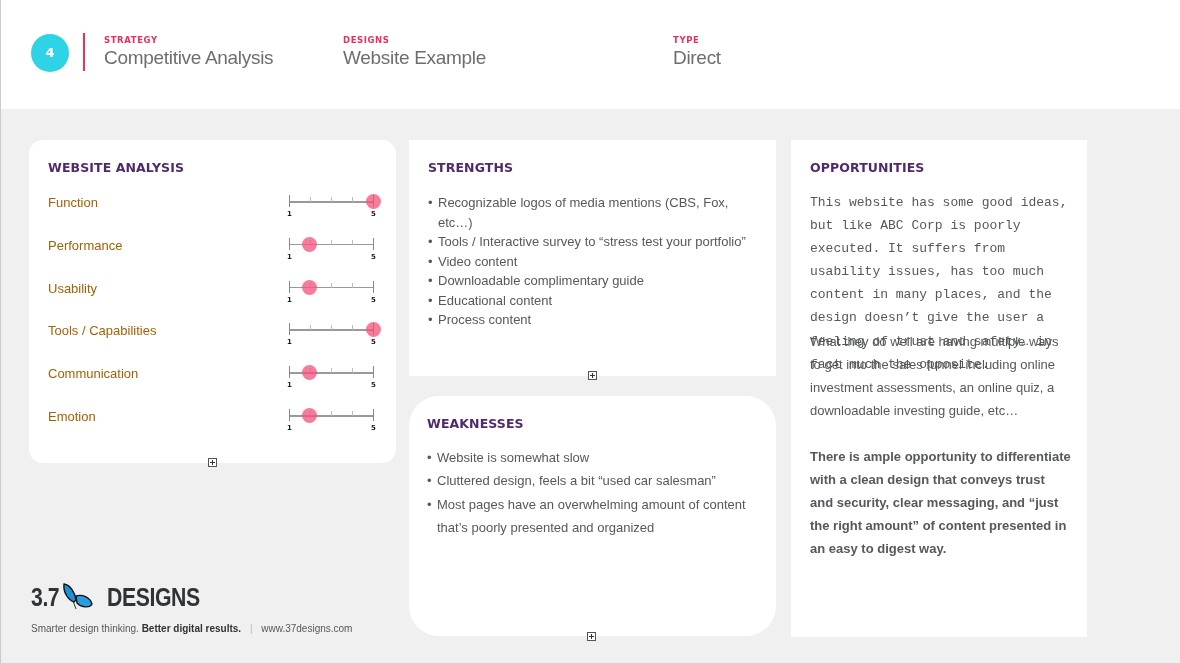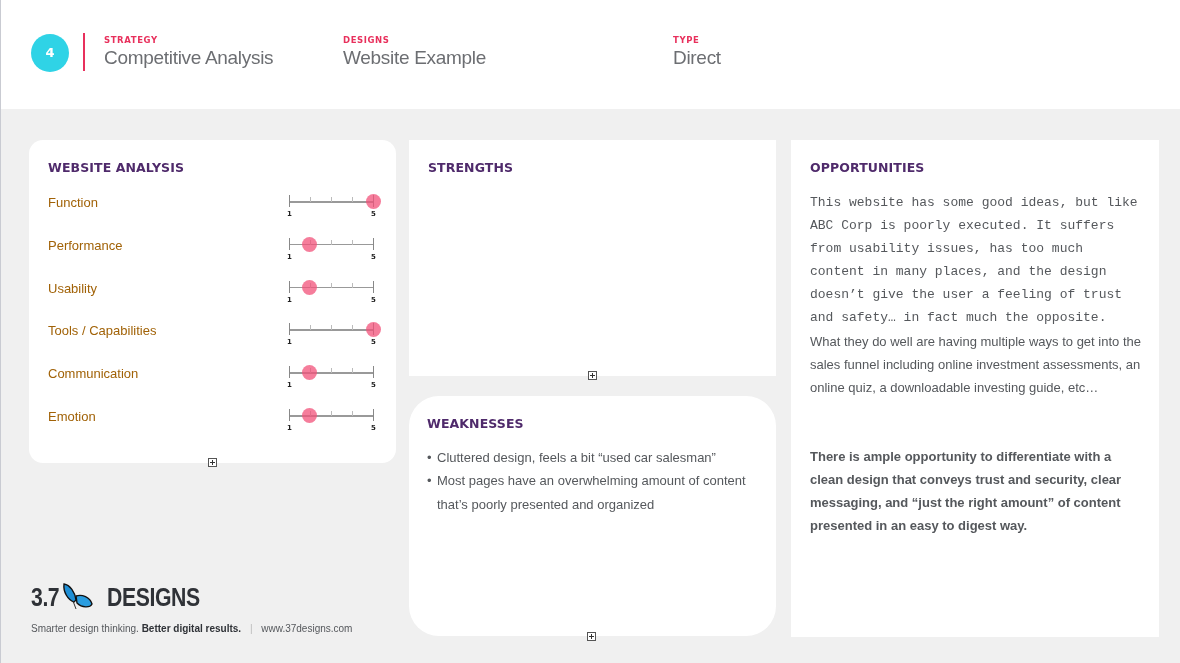--- a/index.html
+++ b/index.html
@@ -172,33 +172,42 @@
             <span class="num" style="left: 83px;">5</span>
             <div class="dot" style="left: 21px; background: rgba(242, 82, 122, 0.753);"></div>
           </div>
         </div>
       </div>
   </div>
   <div class="resize-icon" style="left:207px; top:458px;"></div>
 
   <div class="card" style="left:408px; top:140px; width:367px; height:236px;">
     <h2>STRENGTHS</h2>
+    <ul class="bullets" style="top:53px;">
+      <li>Recognizable logos of media mentions (CBS, Fox, etc…)</li>
+      <li>Tools / Interactive survey to “stress test your portfolio”</li>
+      <li>Video content</li>
+      <li>Downloadable complimentary guide</li>
+      <li>Educational content</li>
+      <li>Process content</li>
+    </ul>
   </div>
   <div class="resize-icon" style="left:587px; top:371px;"></div>
 
   <div class="card" style="left:408px; top:396px; width:367px; height:240px;border-radius:30px;">
     <h2 style="left:18px;">WEAKNESSES</h2>
     <ul class="bullets weak" style="top:50px; left:18px;">
+      <li>Website is somewhat slow</li>
       <li>Cluttered design, feels a bit “used car salesman”</li>
       <li>Most pages have an overwhelming amount of content that’s poorly presented and organized</li>
     </ul>
   </div>
   <div class="resize-icon" style="left:586px; top:632px;"></div>
 
-  <div class="card opp" style="left:790px; top:140px; width:368px; height:497px;">
+  <div class="card opp" style="left:790px; top:140px; width:296px; height:497px;">
     <h2>OPPORTUNITIES</h2>
     <p style="top:51px;font-family:Liberation Mono, monospace;">This website has some good ideas, but like ABC Corp is poorly executed. It suffers from usability issues, has too much content in many places, and the design doesn’t give the user a feeling of trust and safety… in fact much the opposite.</p>
     <p style="top:190px;">What they do well are having multiple ways to get into the sales funnel including online investment assessments, an online quiz, a downloadable investing guide, etc…</p>
     <p style="top:305px;font-weight:bold;">There is ample opportunity to differentiate with a clean design that conveys trust and security, clear messaging, and “just the right amount” of content presented in an easy to digest way.</p>
   </div>
 
   <div class="footer-logo">
     <span class="logo-text">3.7</span>
     <svg class="logo-butterfly" viewBox="0 0 36 30">
       <path d="M4 2 C10 3, 15 10, 16 18 L14 20 C8 18, 3 10, 4 2 Z" fill="#1f8fd6" stroke="#111" stroke-width="1.4"></path>

